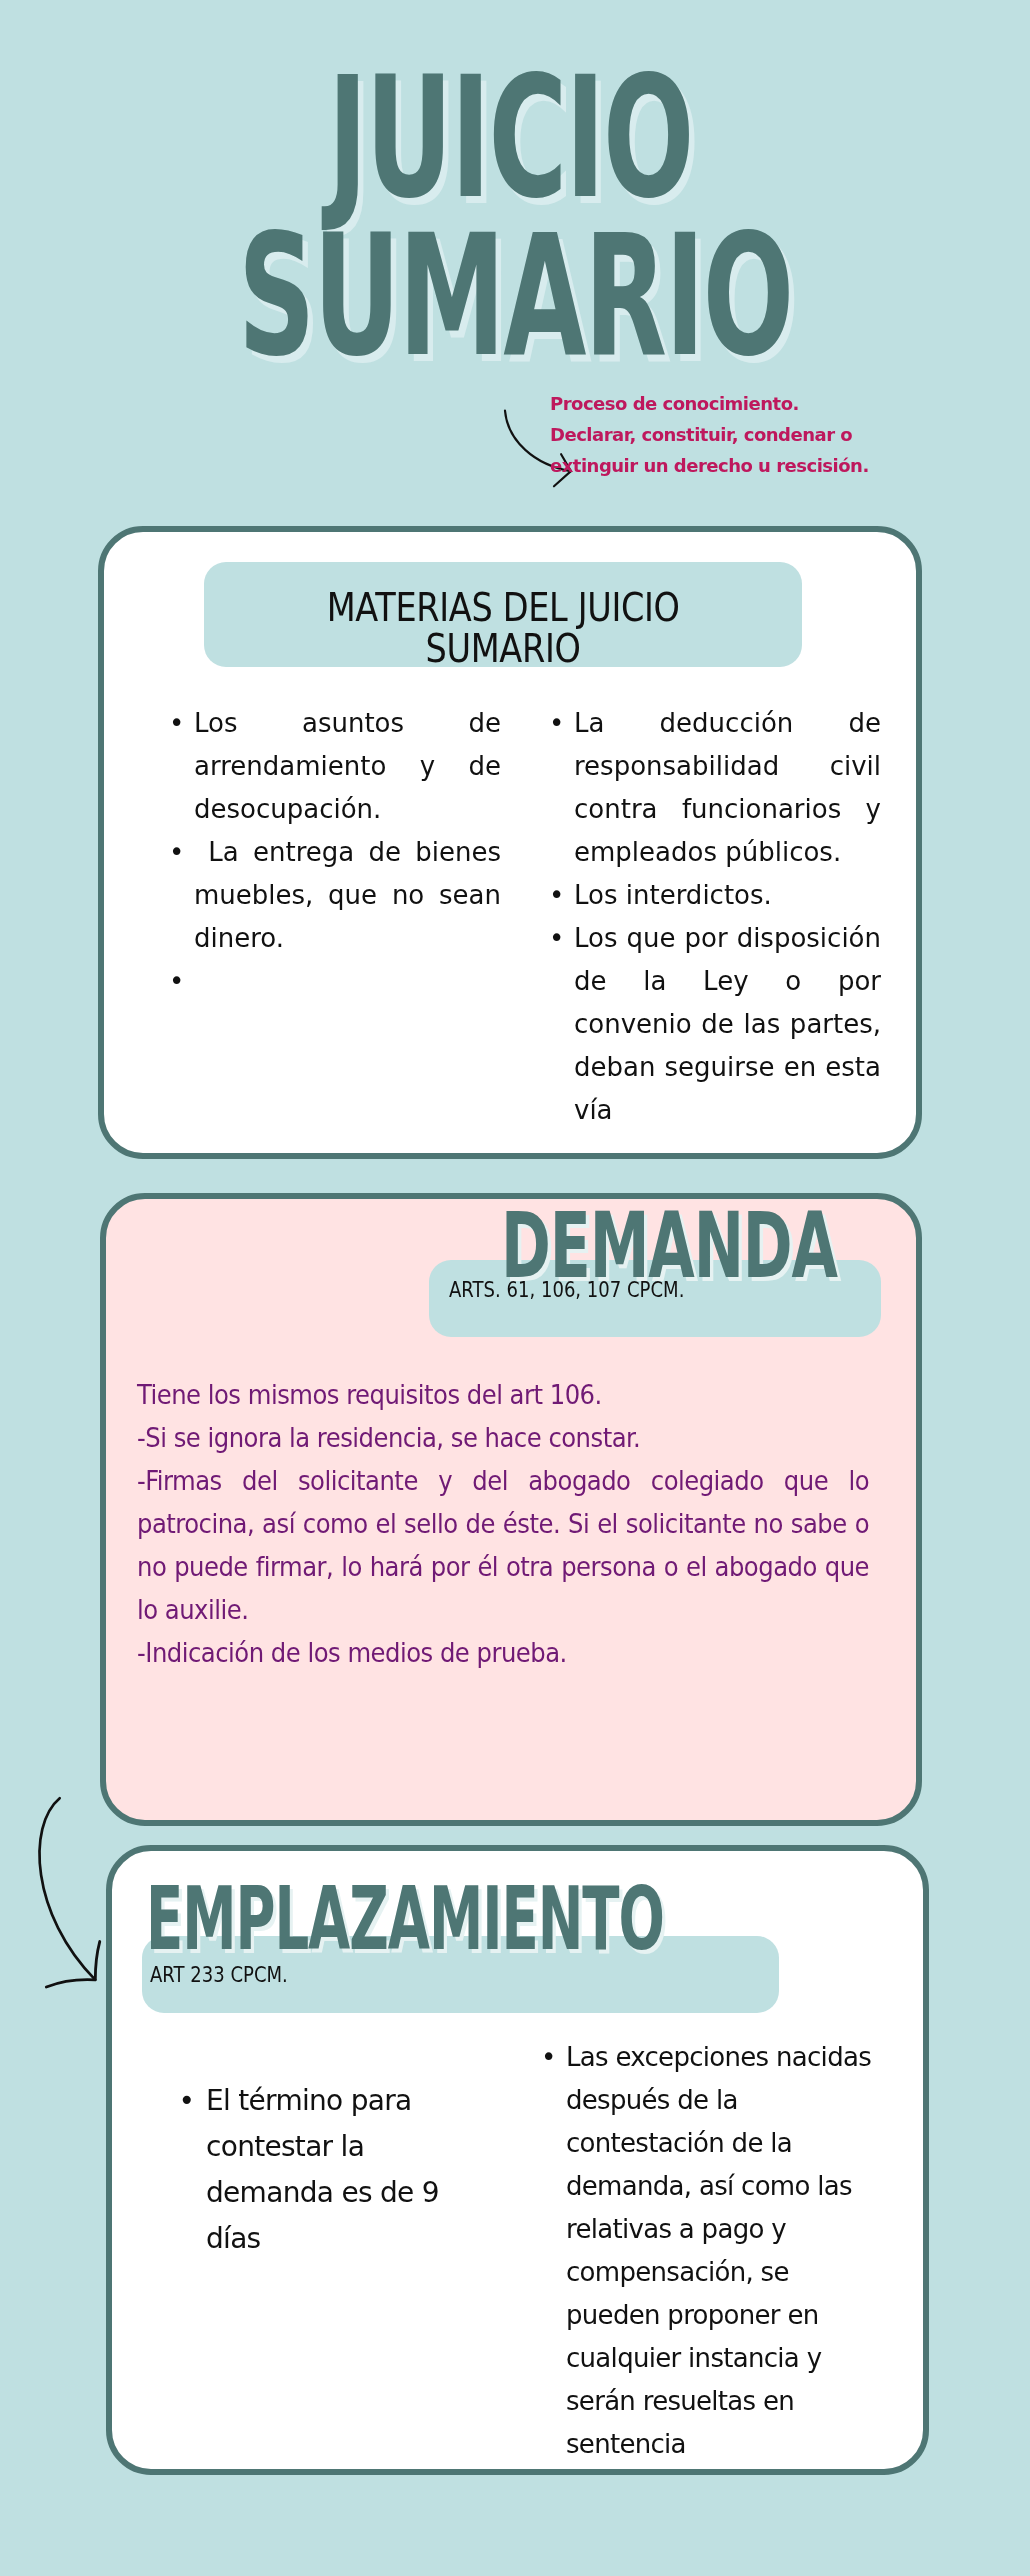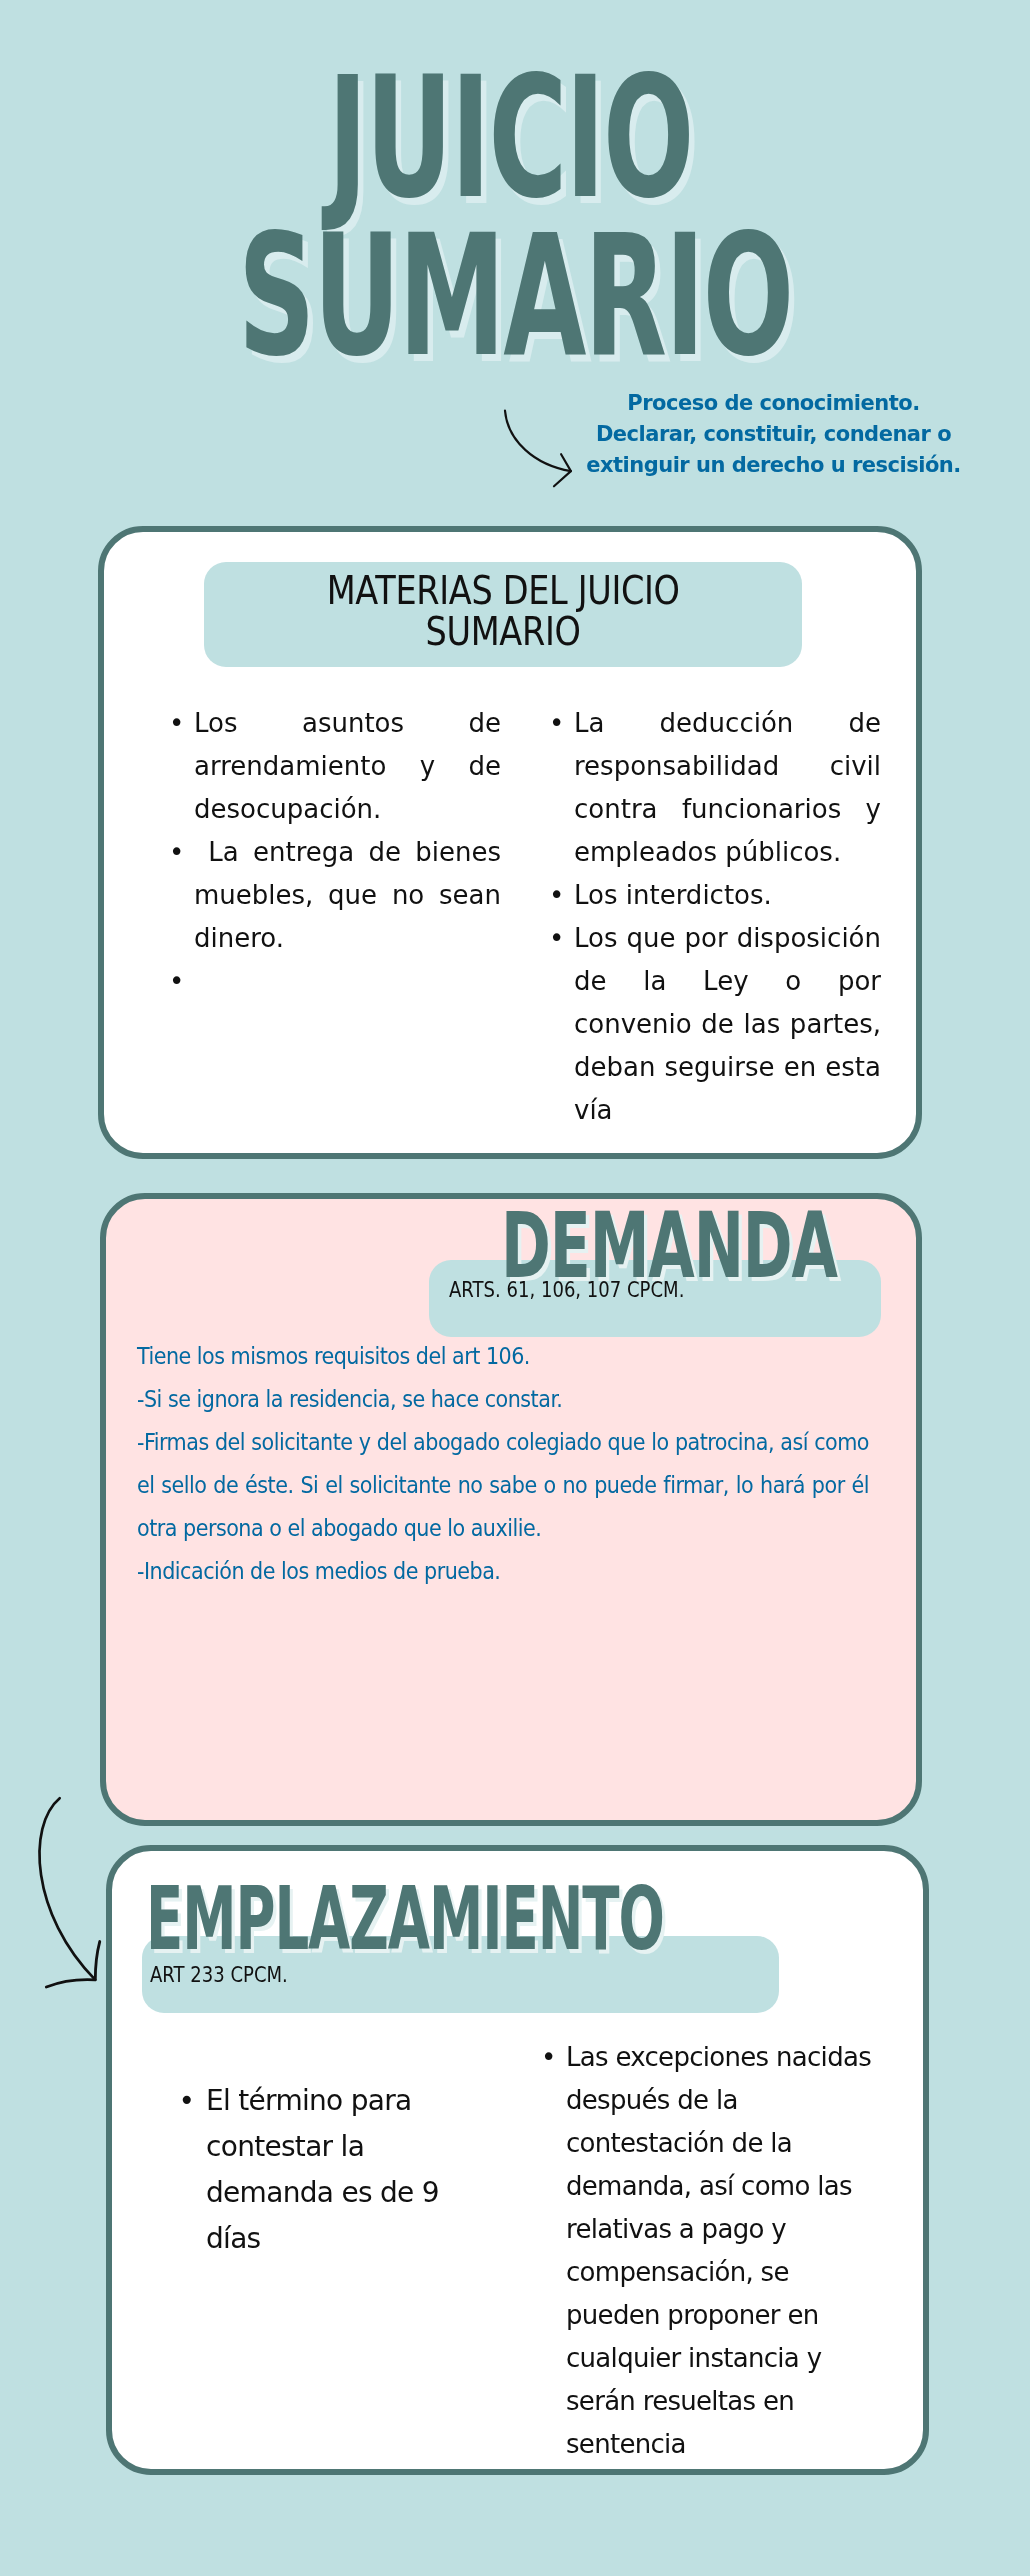--- a/index.html
+++ b/index.html
@@ -17,23 +17,23 @@
     color: #4e7674;
     text-shadow: 8.6px 6.9px 0 #d8ecee;
     letter-spacing: -3.4px;
     transform-origin: center top;
   }
   .title-1 { top: 52px; font-size: 168px; line-height: 172px; transform: scaleX(0.64); left: -5.2px; }
   .title-2 { top: 210px; font-size: 168px; line-height: 172px; transform: scaleX(0.64); left: 0px; }
 
   .subtitle {
     position: absolute; left: 550px; width: 447px; top: 388px;
-    text-align: center;
+    text-align: left;
     font-family: "DejaVu Sans", sans-serif; font-weight: bold;
-    font-size: 21px; line-height: 31px; color: #0369a1;
+    font-size: 18px; line-height: 31px; color: #be185d;
     letter-spacing: -0.5px;
   }
   .subtitle div { white-space: nowrap; }
 
   
   .card {
     position: absolute; box-sizing: border-box;
     border: 6px solid #4e7674; border-radius: 45px;
     background: #ffffff;
   }
@@ -42,21 +42,21 @@
   .card-3 { left: 106px; top: 1845px; width: 823px; height: 630px; }
 
   .pill {
     position: absolute; background: #bfe0e1; border-radius: 22px;
   }
 
   .pill-title {
     position: absolute; left: 204px; top: 562px; width: 598px; height: 105px;
     text-align: center;
     font-family: "DejaVu Sans", sans-serif; font-size: 39px; line-height: 41px;
-    color: #111; padding-top: 8px; box-sizing: border-box;
+    color: #111; padding-top: 25px; box-sizing: border-box;
   }
   .pill-title .inner { display: inline-block; transform: scaleX(0.86); transform-origin: center; letter-spacing: -0.4px; }
 
   
   .col-list { position: absolute; margin: 0; padding: 0; list-style: none;
     font-family: "DejaVu Sans", sans-serif; font-size: 26px; line-height: 43px; color: #111; }
   .col-list li { position: relative; padding-left: 0; text-align: justify; text-align-last: left; }
   .col-list li .bullet { position: absolute; left: -25px; top: 0; }
   .col-left { left: 194px; top: 702px; width: 307px; }
   .col-right { left: 574px; top: 702px; width: 307px; }
@@ -71,23 +71,23 @@
   .h-emplaz { left: 146px; top: 1873px; font-size: 88px; line-height: 91px; transform: scaleX(0.62); letter-spacing: -1.7px; }
 
   .section-sub {
     position: absolute; font-family: "DejaVu Sans", sans-serif; font-size: 22px;
     color: #111; white-space: nowrap; transform-origin: left top; transform: scaleX(0.82);
   }
   .sub-demanda { left: 449px; top: 1277px; }
   .sub-emplaz { left: 150px; top: 1962px; }
 
   .body-demanda {
-    position: absolute; left: 137px; top: 1335px; width: 732px;
-    font-family: "DejaVu Sans Condensed", "DejaVu Sans", sans-serif; font-size: 23px; line-height: 43px;
-    color: #0369a1;
+    position: absolute; left: 137px; top: 1373px; width: 732px;
+    font-family: "DejaVu Sans Condensed", "DejaVu Sans", sans-serif; font-size: 27px; line-height: 43px;
+    color: #701a75;
   }
   .body-demanda .para { text-align: justify; letter-spacing: -0.5px; }
 
   .emp-left { position: absolute; left: 206px; top: 2078px; width: 275px; margin: 0; padding: 0; list-style: none;
     font-family: "DejaVu Sans", sans-serif; font-size: 28px; line-height: 46px; color: #111; letter-spacing: -0.7px; }
   .emp-right { position: absolute; left: 566px; top: 2036px; width: 309px; margin: 0; padding: 0; list-style: none;
     font-family: "DejaVu Sans", sans-serif; font-size: 26px; line-height: 43px; color: #111; letter-spacing: -0.7px; }
   .emp-left li, .emp-right li { position: relative; }
   .emp-left .bullet { position: absolute; left: -27.5px; top: 0; }
   .emp-right .bullet { position: absolute; left: -25px; top: 0; }

